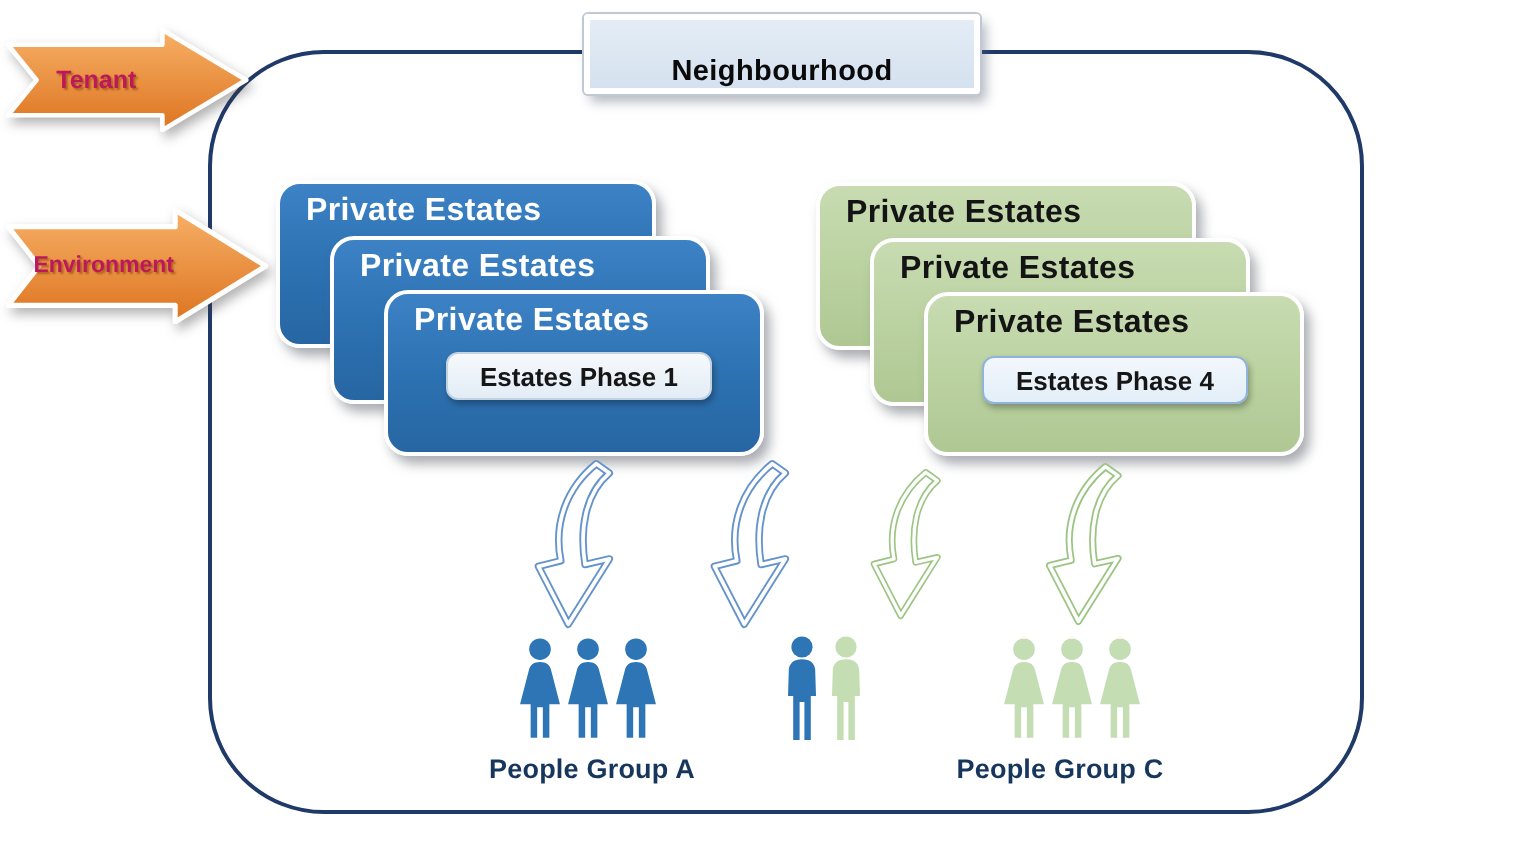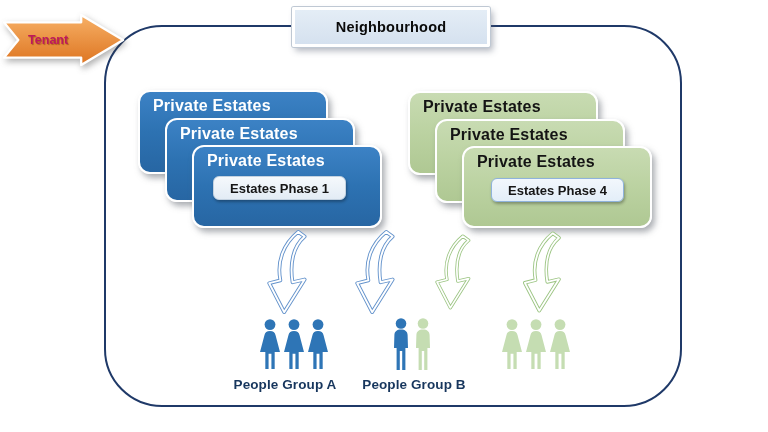--- a/index.html
+++ b/index.html
@@ -11,21 +11,21 @@
   .boundary{
     position:absolute;left:104px;top:25px;width:574px;height:378px;
     border:2px solid #1F3968;border-radius:58px;background:transparent;
   }
   
   .nbox{
     position:absolute;left:292px;top:7px;width:192px;height:34px;
     background:linear-gradient(180deg,#E4EDF6,#D5E1EF);
     border:3px solid #ffffff;border-radius:2px;
     box-shadow:0 0 0 1px #BFC8D3, 3px 4px 6px rgba(90,100,120,.45);
-    display:flex;align-items:center;justify-content:center;
+    display:flex;align-items:flex-end;justify-content:center;
     font-weight:bold;font-size:14.5px;color:#0a0a0a;letter-spacing:.2px;
   }
   
   .oarrow{position:absolute;}
   .oarrow svg{position:absolute;left:0;top:0;width:100%;height:100%;
     filter:drop-shadow(2px 3px 3px rgba(60,60,60,.4));}
   .oarrow .olabel{
     position:absolute;left:0;top:0;right:26%;bottom:0;
     display:flex;align-items:center;justify-content:center;
     color:#be185d;font-weight:bold;text-shadow:1px 1px 1px rgba(130,60,0,.55);
@@ -41,21 +41,21 @@
     box-sizing:border-box;
   }
   .card.blue{background:linear-gradient(180deg,#3C82C5 0%,#2D72B2 50%,#2766A3 100%);color:#fff;}
   .card.green{background:linear-gradient(180deg,#C8DBB2 0%,#BBD2A1 50%,#AFC893 100%);color:#141414;}
   .card-label{display:block;font-weight:bold;font-size:16px;padding:5px 0 0 13px;letter-spacing:.2px;}
   .phase-btn{
     position:absolute;width:133px;height:24px;border-radius:6px;box-sizing:border-box;
     display:flex;align-items:center;justify-content:center;
     font-weight:bold;font-size:13px;color:#161616;box-shadow:1px 2px 3px rgba(0,0,0,.3);
   }
-  .phase-btn.p1{left:19px;top:29px;background:linear-gradient(180deg,#F5F9FC,#E3ECF5);border:1.5px solid #C4D2E0;}
+  .phase-btn.p1{left:29px;top:29px;background:linear-gradient(180deg,#F5F9FC,#E3ECF5);border:1.5px solid #C4D2E0;}
   .phase-btn.p2{left:27px;top:30px;background:linear-gradient(180deg,#F2F7FC,#E3EEF8);border:1.5px solid #8FB3DC;}
   
   .swoosh{position:absolute;}
   .swoosh svg{width:100%;height:100%;}
   
   .pgroup{position:absolute;display:flex;align-items:flex-end;}
   .pgroup .person{position:relative;}
   .pgroup .person + .person{margin-left:-12px;}
   .pgroup .z2{z-index:2;}
   .pgroup .z1{z-index:1;}
@@ -83,20 +83,32 @@
         <linearGradient id="og1" x1="0" y1="0" x2="0" y2="1">
           <stop offset="0" stop-color="#F7B066"></stop>
             <stop offset="1" stop-color="#DD7420"></stop>
         </linearGradient>
       </defs>
       <polygon points="1,9 82,9 82,1 126,28 82,55 82,47 1,47 16,28" fill="url(#og1)" stroke="#ffffff" stroke-width="2.5" stroke-linejoin="round"></polygon>
     </svg>
     <span class="olabel">Tenant</span>
   </div>
 
+  <div class="oarrow env">
+    <svg viewBox="0 0 128 56" preserveAspectRatio="none" aria-hidden="true">
+      <defs>
+        <linearGradient id="og2" x1="0" y1="0" x2="0" y2="1">
+          <stop offset="0" stop-color="#F7B066"></stop>
+            <stop offset="1" stop-color="#DD7420"></stop>
+        </linearGradient>
+      </defs>
+      <polygon points="1,9 82,9 82,1 126,28 82,55 82,47 1,47 16,28" fill="url(#og2)" stroke="#ffffff" stroke-width="2.5" stroke-linejoin="round"></polygon>
+    </svg>
+    <span class="olabel">Environment</span>
+  </div>
 
   <div class="card blue" style="left:138px;top:90px;">
     <span class="card-label">Private Estates</span>
   </div>
   <div class="card blue" style="left:165px;top:118px;">
     <span class="card-label">Private Estates</span>
   </div>
   <div class="card blue" style="left:192px;top:145px;height:83px;">
     <span class="card-label">Private Estates</span>
     <div class="phase-btn p1">
@@ -192,16 +204,16 @@
         </svg>
     </span>
     <span class="person z1">
       <svg width="36" height="57" viewBox="0 0 32 56">
           <circle class="fill-green" cx="16" cy="6.5" r="5.3"></circle>
           <path class="fill-green" d="M16 12.8 C12.8 12.8 11.2 14.2 10.6 16.6 L6.2 33.5 L11.4 33.5 L11.4 50 L14.6 50 L14.6 35 L17.4 35 L17.4 50 L20.6 50 L20.6 33.5 L25.8 33.5 L21.4 16.6 C20.8 14.2 19.2 12.8 16 12.8 Z"></path>
         </svg>
     </span>
   </div>
 
-  <div class="glabel" style="left:226px;top:377px;text-align:center;">People Group A</div>
-  <div class="glabel" style="left:355px;top:377px;">People Group B</div>
+  <div class="glabel" style="left:237px;top:377px;text-align:center;">People Group A</div>
+  <div class="glabel" style="left:471px;top:377px;">People Group C</div>
 
 </div>
 
 </body></html>

